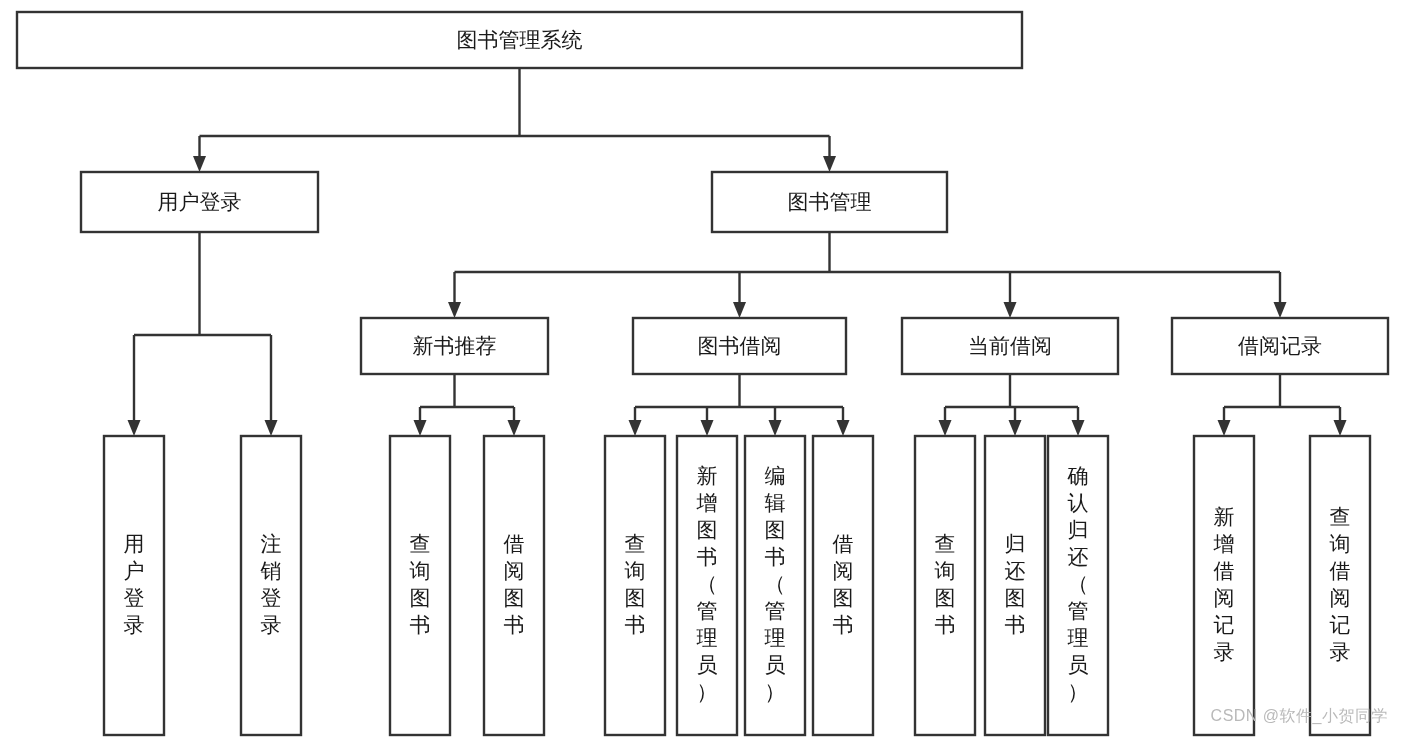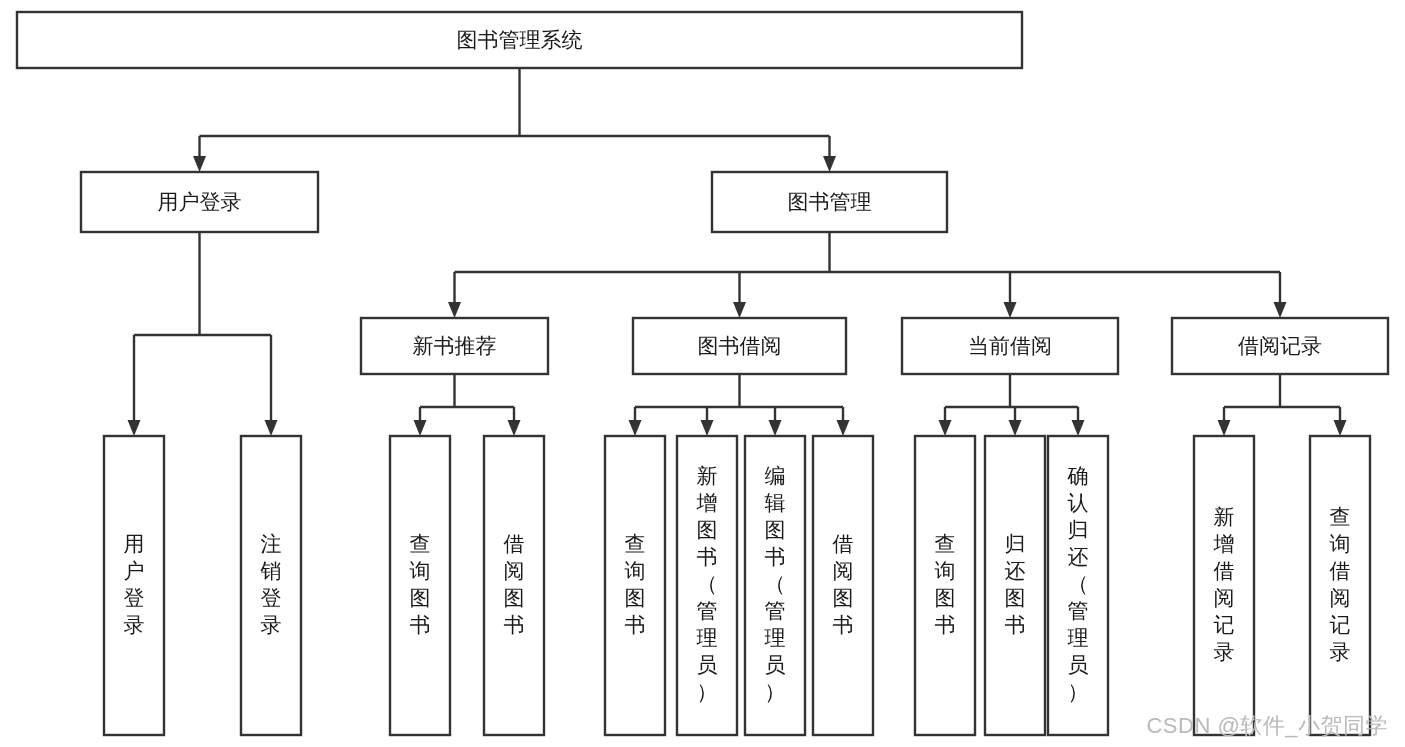--- a/index.html
+++ b/index.html
@@ -52,23 +52,23 @@
     stroke-width: 2.4;
     fill: none;
   }
   .arrow-head {
     fill: #333333;
     stroke: none;
   }
   .watermark-text {
     position: absolute;
     right: 8px;
-    bottom: 6px;
-    font-family: "Liberation Sans", "DejaVu Sans", sans-serif;
-    font-size: 22px;
+    bottom: 20px;
+    font-family: "Liberation Sans", "DejaVu Sans", sans-serif;
+    font-size: 16px;
     color: #b9b9b9;
     white-space: nowrap;
     letter-spacing: 0.5px;
     user-select: none;
   }
 </style>
 </head>
 <body>
 
 <div id="diagram-root">

